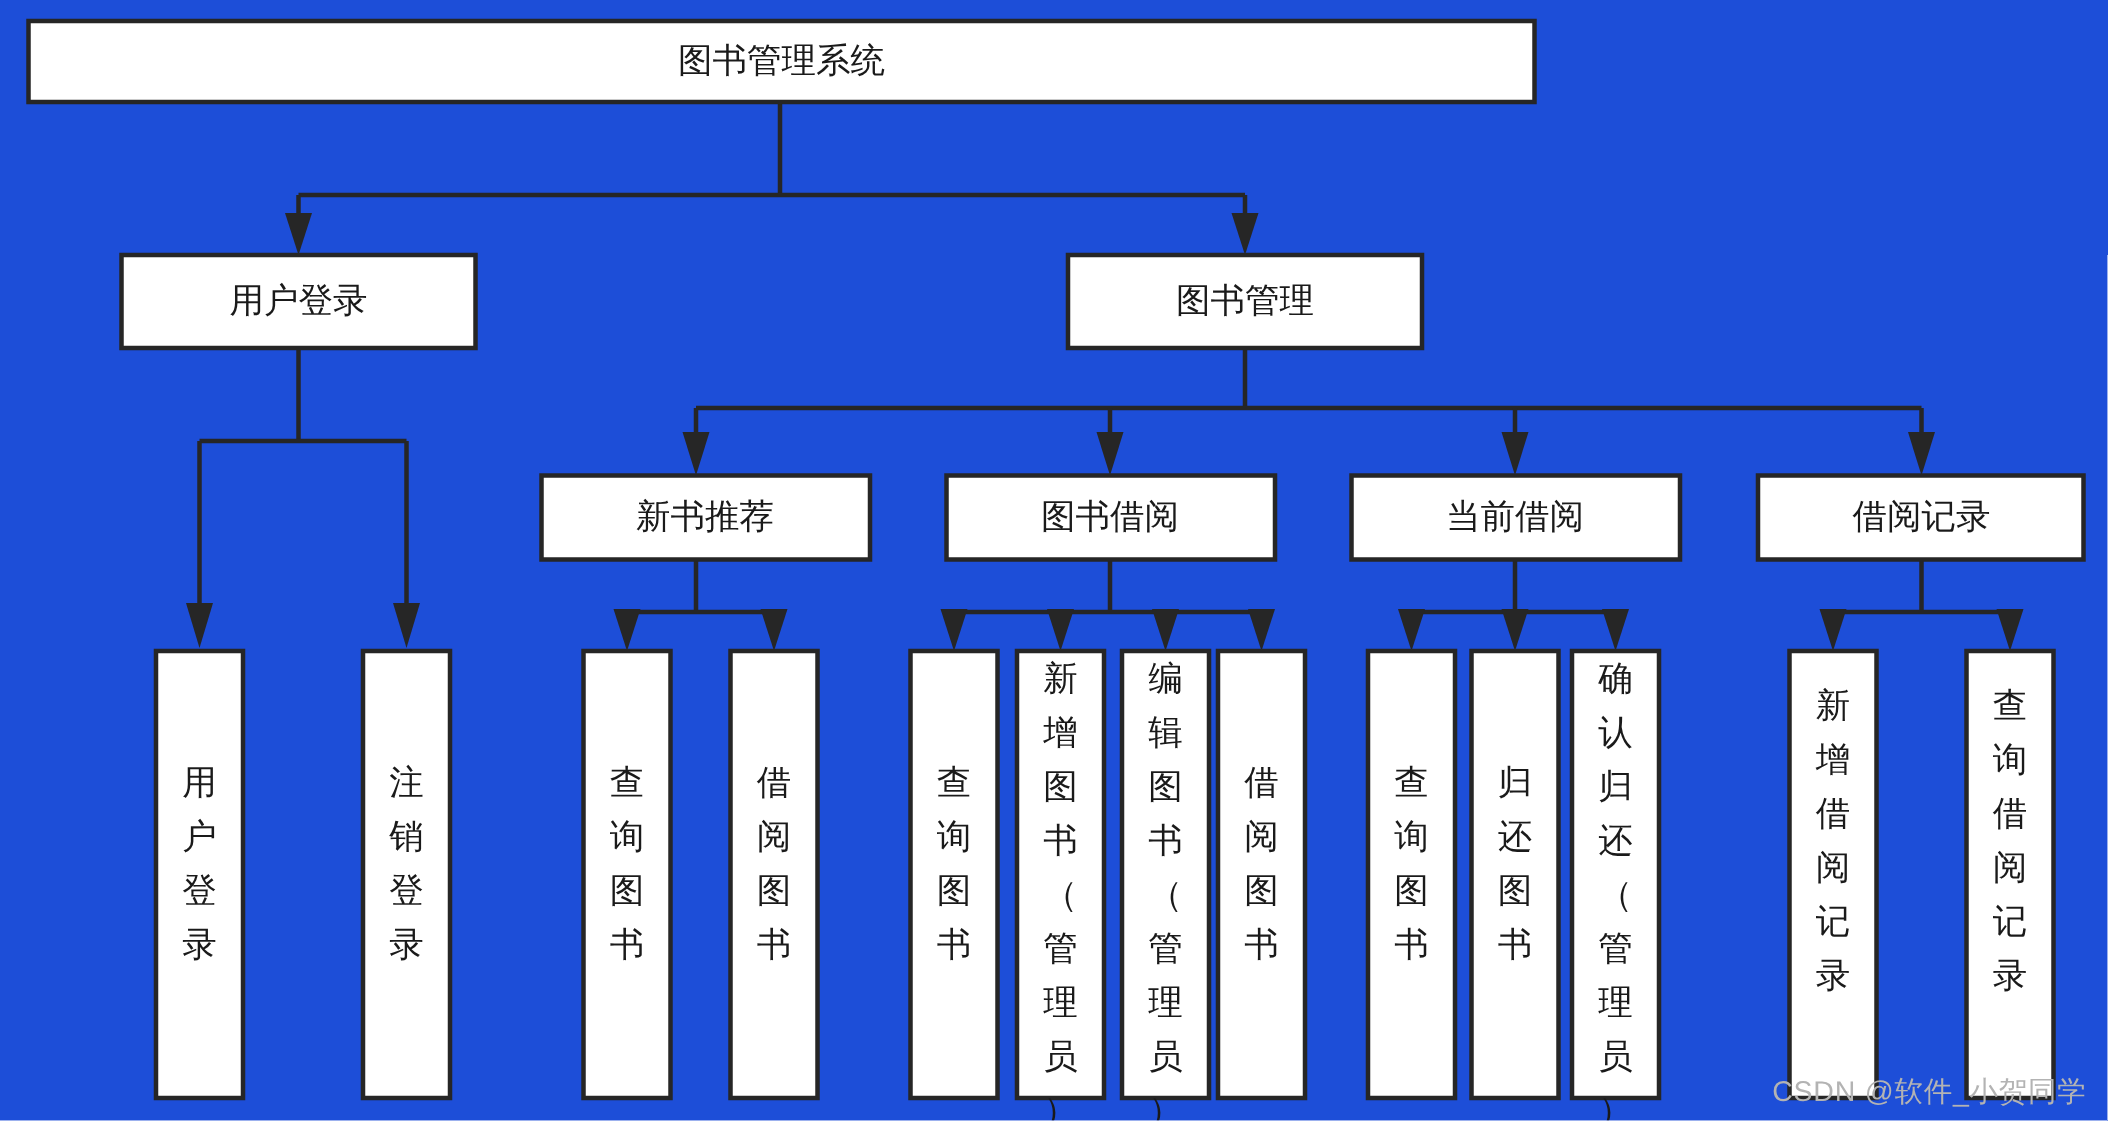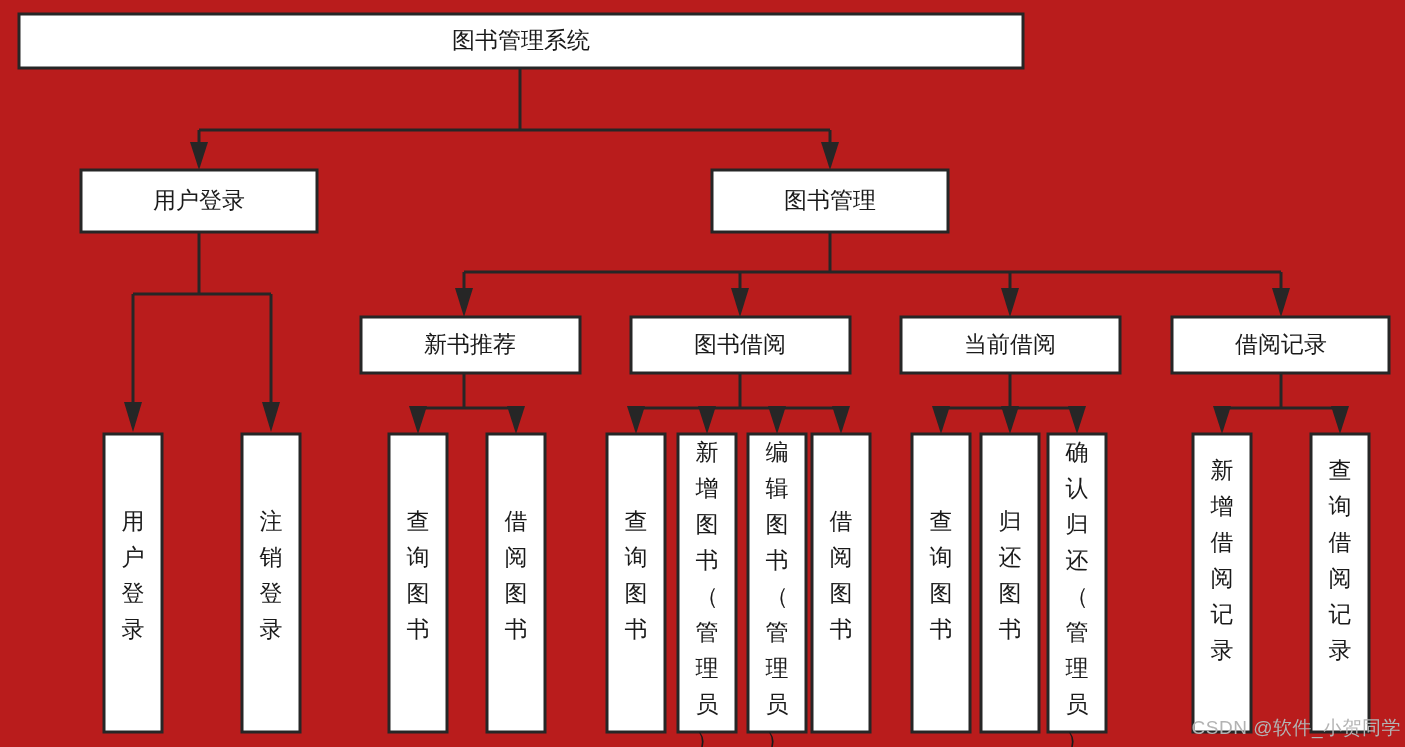--- a/index.html
+++ b/index.html
@@ -7,21 +7,21 @@
     padding: 0;
     background: #ffffff;
   }
   body {
     font-family: "Liberation Sans", "DejaVu Sans", sans-serif;
   }
   #diagram-root {
     position: relative;
     width: 1405px;
     height: 747px;
-    background: #b91c1c;
+    background: #1d4ed8;
     overflow: hidden;
   }
   svg#chart-svg {
     position: absolute;
     top: 0;
     left: 0;
     width: 1405px;
     height: 747px;
     display: block;
   }
@@ -47,21 +47,21 @@
     dominant-baseline: middle;
   }
   .node-label-vertical {
     fill: #1a1a1a;
     font-family: "Liberation Sans", "DejaVu Sans", sans-serif;
     font-size: 23px;
     text-anchor: middle;
   }
   .watermark {
     position: absolute;
-    right: 4px;
+    right: 14px;
     bottom: 6px;
     font-family: "Liberation Sans", "DejaVu Sans", sans-serif;
     font-size: 19px;
     color: #b3b3b3;
     white-space: nowrap;
     letter-spacing: 0.5px;
     pointer-events: none;
   }
 </style>
 </head>

